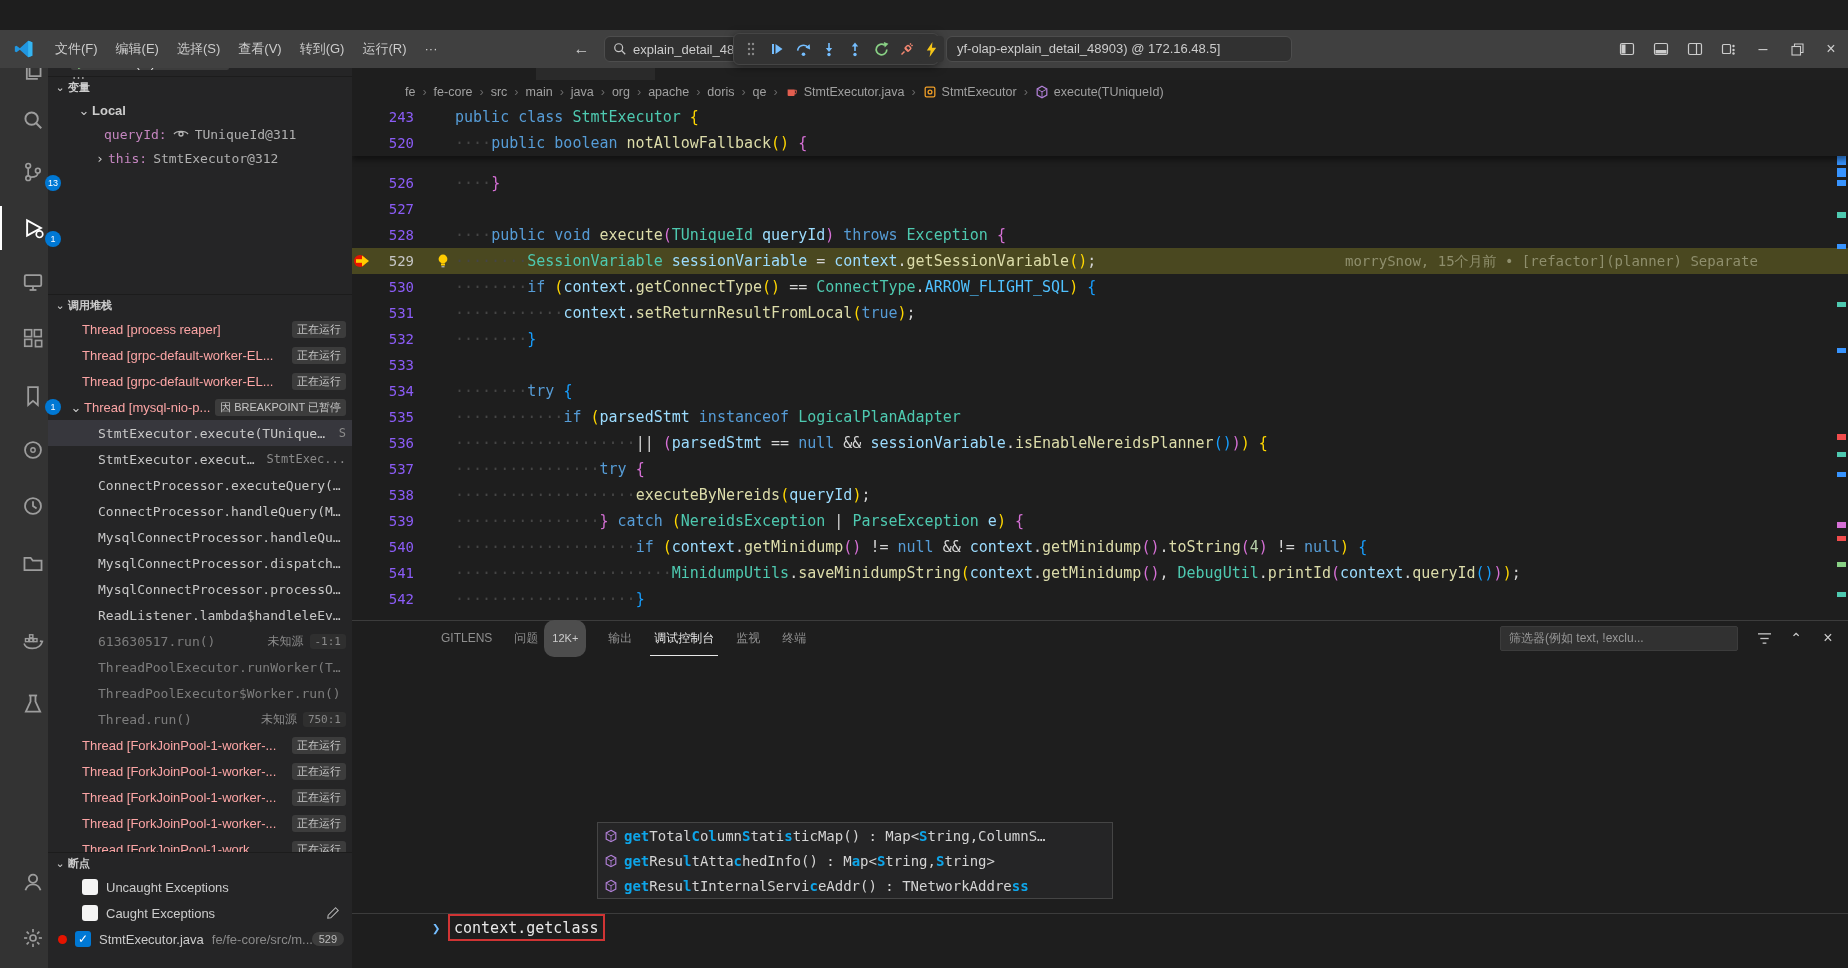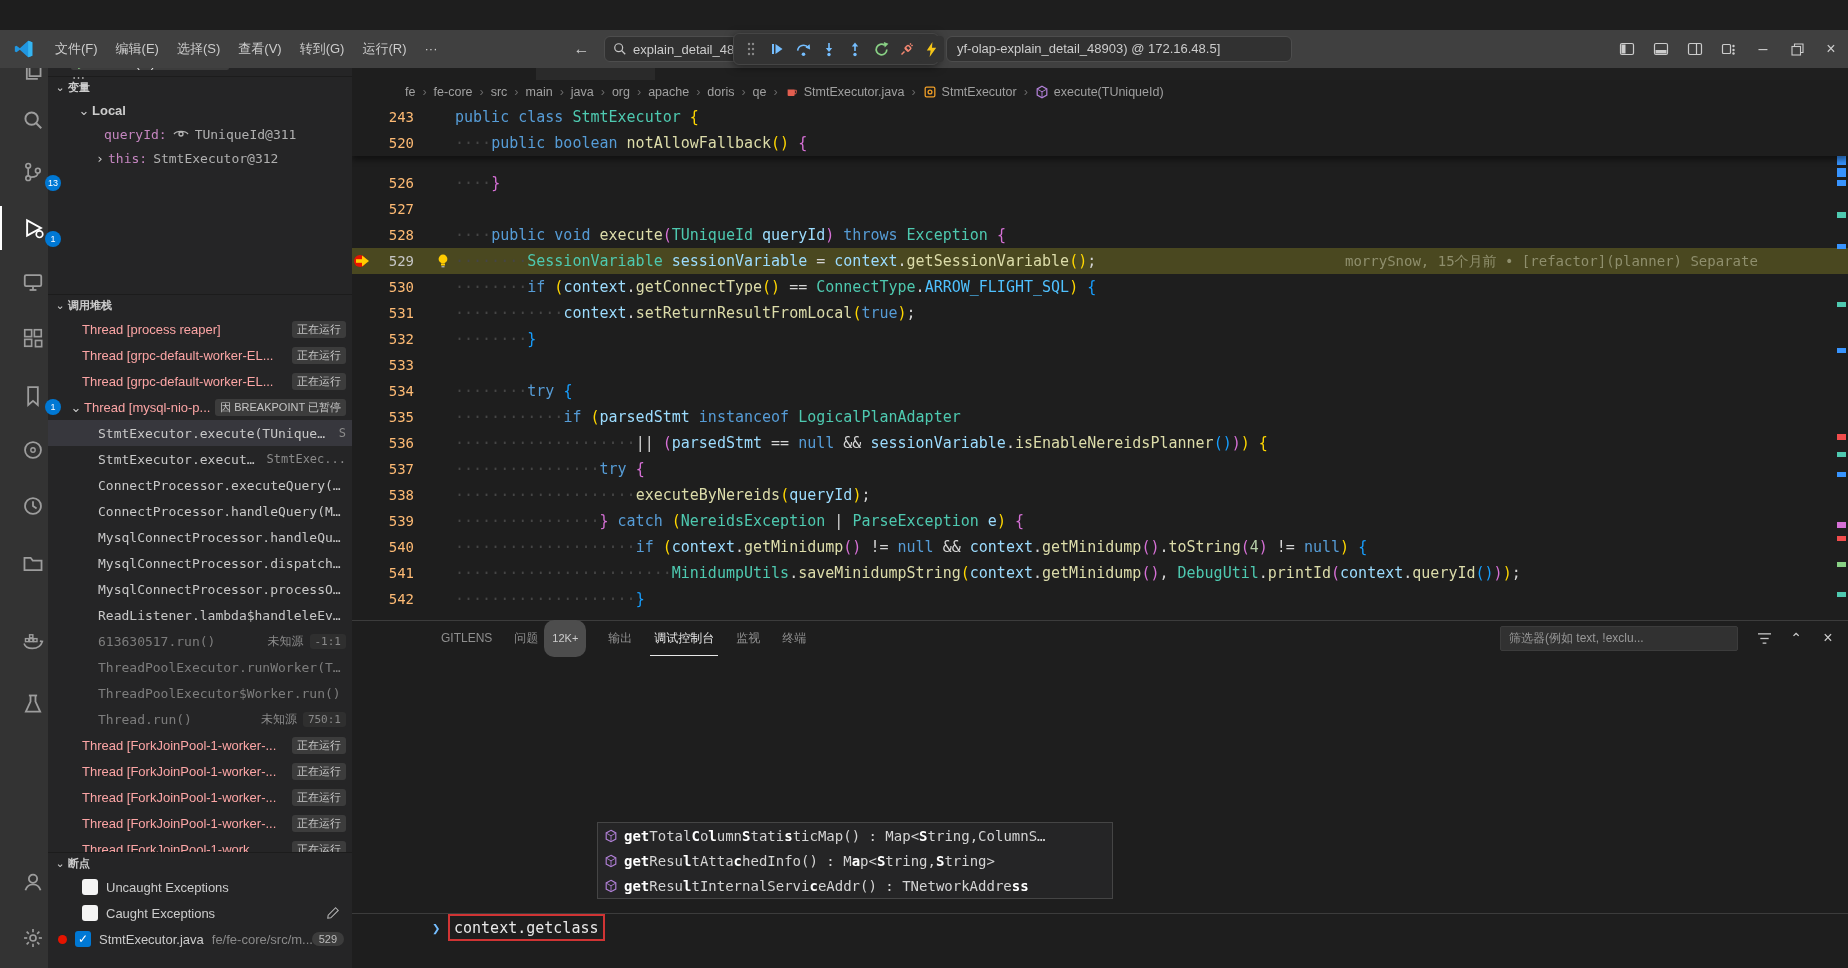--- a/index.html
+++ b/index.html
@@ -84,21 +84,21 @@
   .ea-icon { width:26px; height:26px; display:flex; align-items:center; justify-content:center; color:#c5c5c5; }
   #breadcrumbs { height:24px; display:flex; align-items:center; padding-left:53px; font-size:12.5px; color:#a0a0a0; }
   .bc-sep { margin:0 7px; color:#6a6a6a; }
   .bc-ico { margin-right:5px; display:inline-flex; }
 
   #codearea { position:relative; height:556px; overflow:hidden; }
   .code-line { display:flex; height:26px; line-height:26px; font-family:"DejaVu Sans Mono", monospace;
     font-size:15px; white-space:pre; position:relative; }
   .code-line.current { background:#4a4820; }
   .ln-glyph { width:22px; flex:none; position:relative; }
-  .ln-num { width:40px; flex:none; text-align:right; color:#fdba74; font-size:14px; }
+  .ln-num { width:40px; flex:none; text-align:right; color:#8b5cf6; font-size:14px; }
   .current .ln-num { color:#c6c6c6; }
   .ln-gap { width:41px; flex:none; position:relative; }
   .ln-code { flex:none; }
   #sticky { position:absolute; left:0; top:0; width:100%; background:#1e1e1e;
     box-shadow:0 4px 6px rgba(0,0,0,.45); z-index:10; }
   .blame { position:absolute; left:993px; top:0; color:#8f8f6d; font-size:14px; white-space:nowrap; }
   .c-k{color:#569cd6} .c-t{color:#4ec9b0} .c-m{color:#dcdcaa} .c-v{color:#9cdcfe}
   .c-pl{color:#d4d4d4} .c-cn{color:#4fc1ff} .c-nm{color:#b5cea8} .c-w{color:#454545}
   .c-g{color:#ffd700} .c-pk{color:#d670d6} .c-bl{color:#179fff}
   #ruler { position:absolute; right:0; top:0; width:14px; height:556px; }
@@ -123,21 +123,21 @@
   #prompt { position:absolute; left:80px; color:#75beff; font-size:14px; }
   #input-text { position:absolute; left:96px; top:0px; height:27px; line-height:25px; padding:0 4px;
     border:2px solid #d03434; color:#e8e8e8; }
 
   
   #suggest { position:absolute; left:245px; top:784px; width:516px; background:#252526;
     border:1px solid #454545; z-index:30; font-family:"DejaVu Sans Mono", monospace; font-size:14px; }
   .sug-row { height:25px; display:flex; align-items:center; padding:0 4px; color:#d4d4d4; white-space:pre; }
   .sug-row.selected { background:#094771; color:#ffffff; }
   .sug-ico { margin:0 6px 0 2px; flex:none; display:flex; }
-  .c-hl { color:#ffffff; font-weight:bold; }
+  .c-hl { color:#0ea5e9; font-weight:bold; }
   .sug-row.selected .c-hl { color:#55c1ff; }
   #sug-footer { height:24px; line-height:23px; border-top:1px solid #454545; background:#2d2d30;
     color:#9a9a9a; font-size:12px; padding-left:10px; font-family:"Liberation Sans", sans-serif; }
 
   svg { display:block; }
 </style>
 </head>
 <body>
 
 <div id="titlebar">

